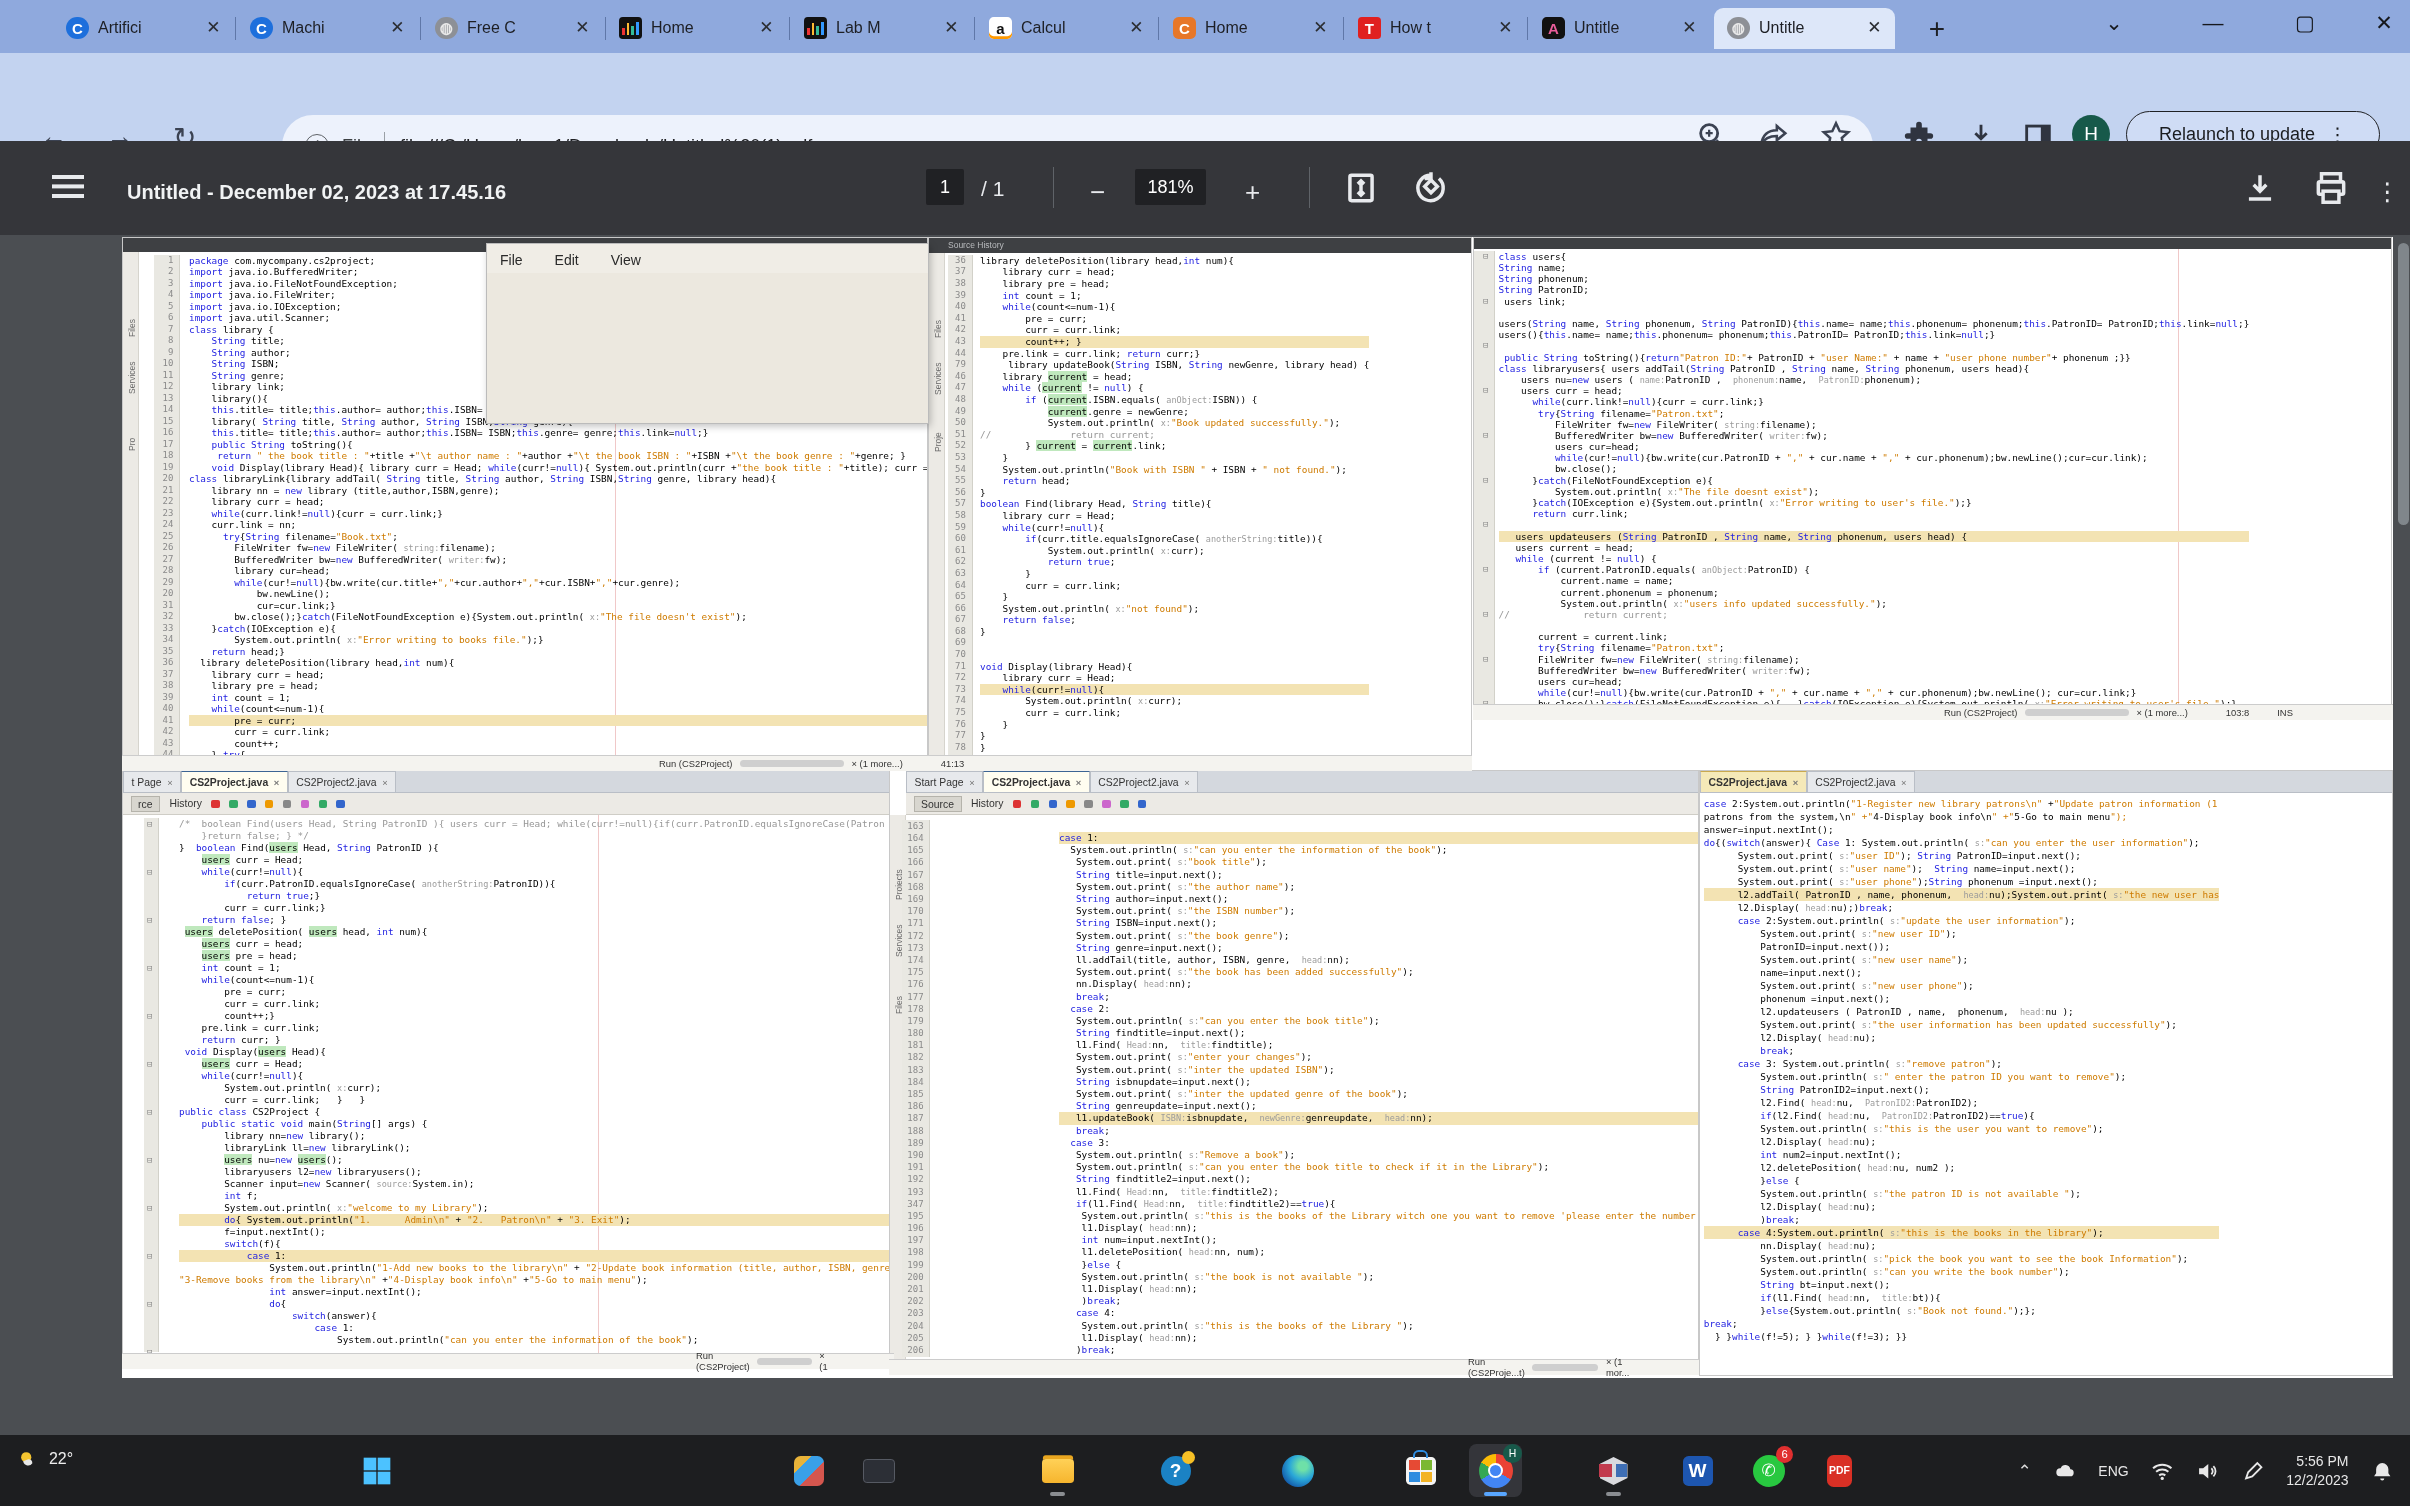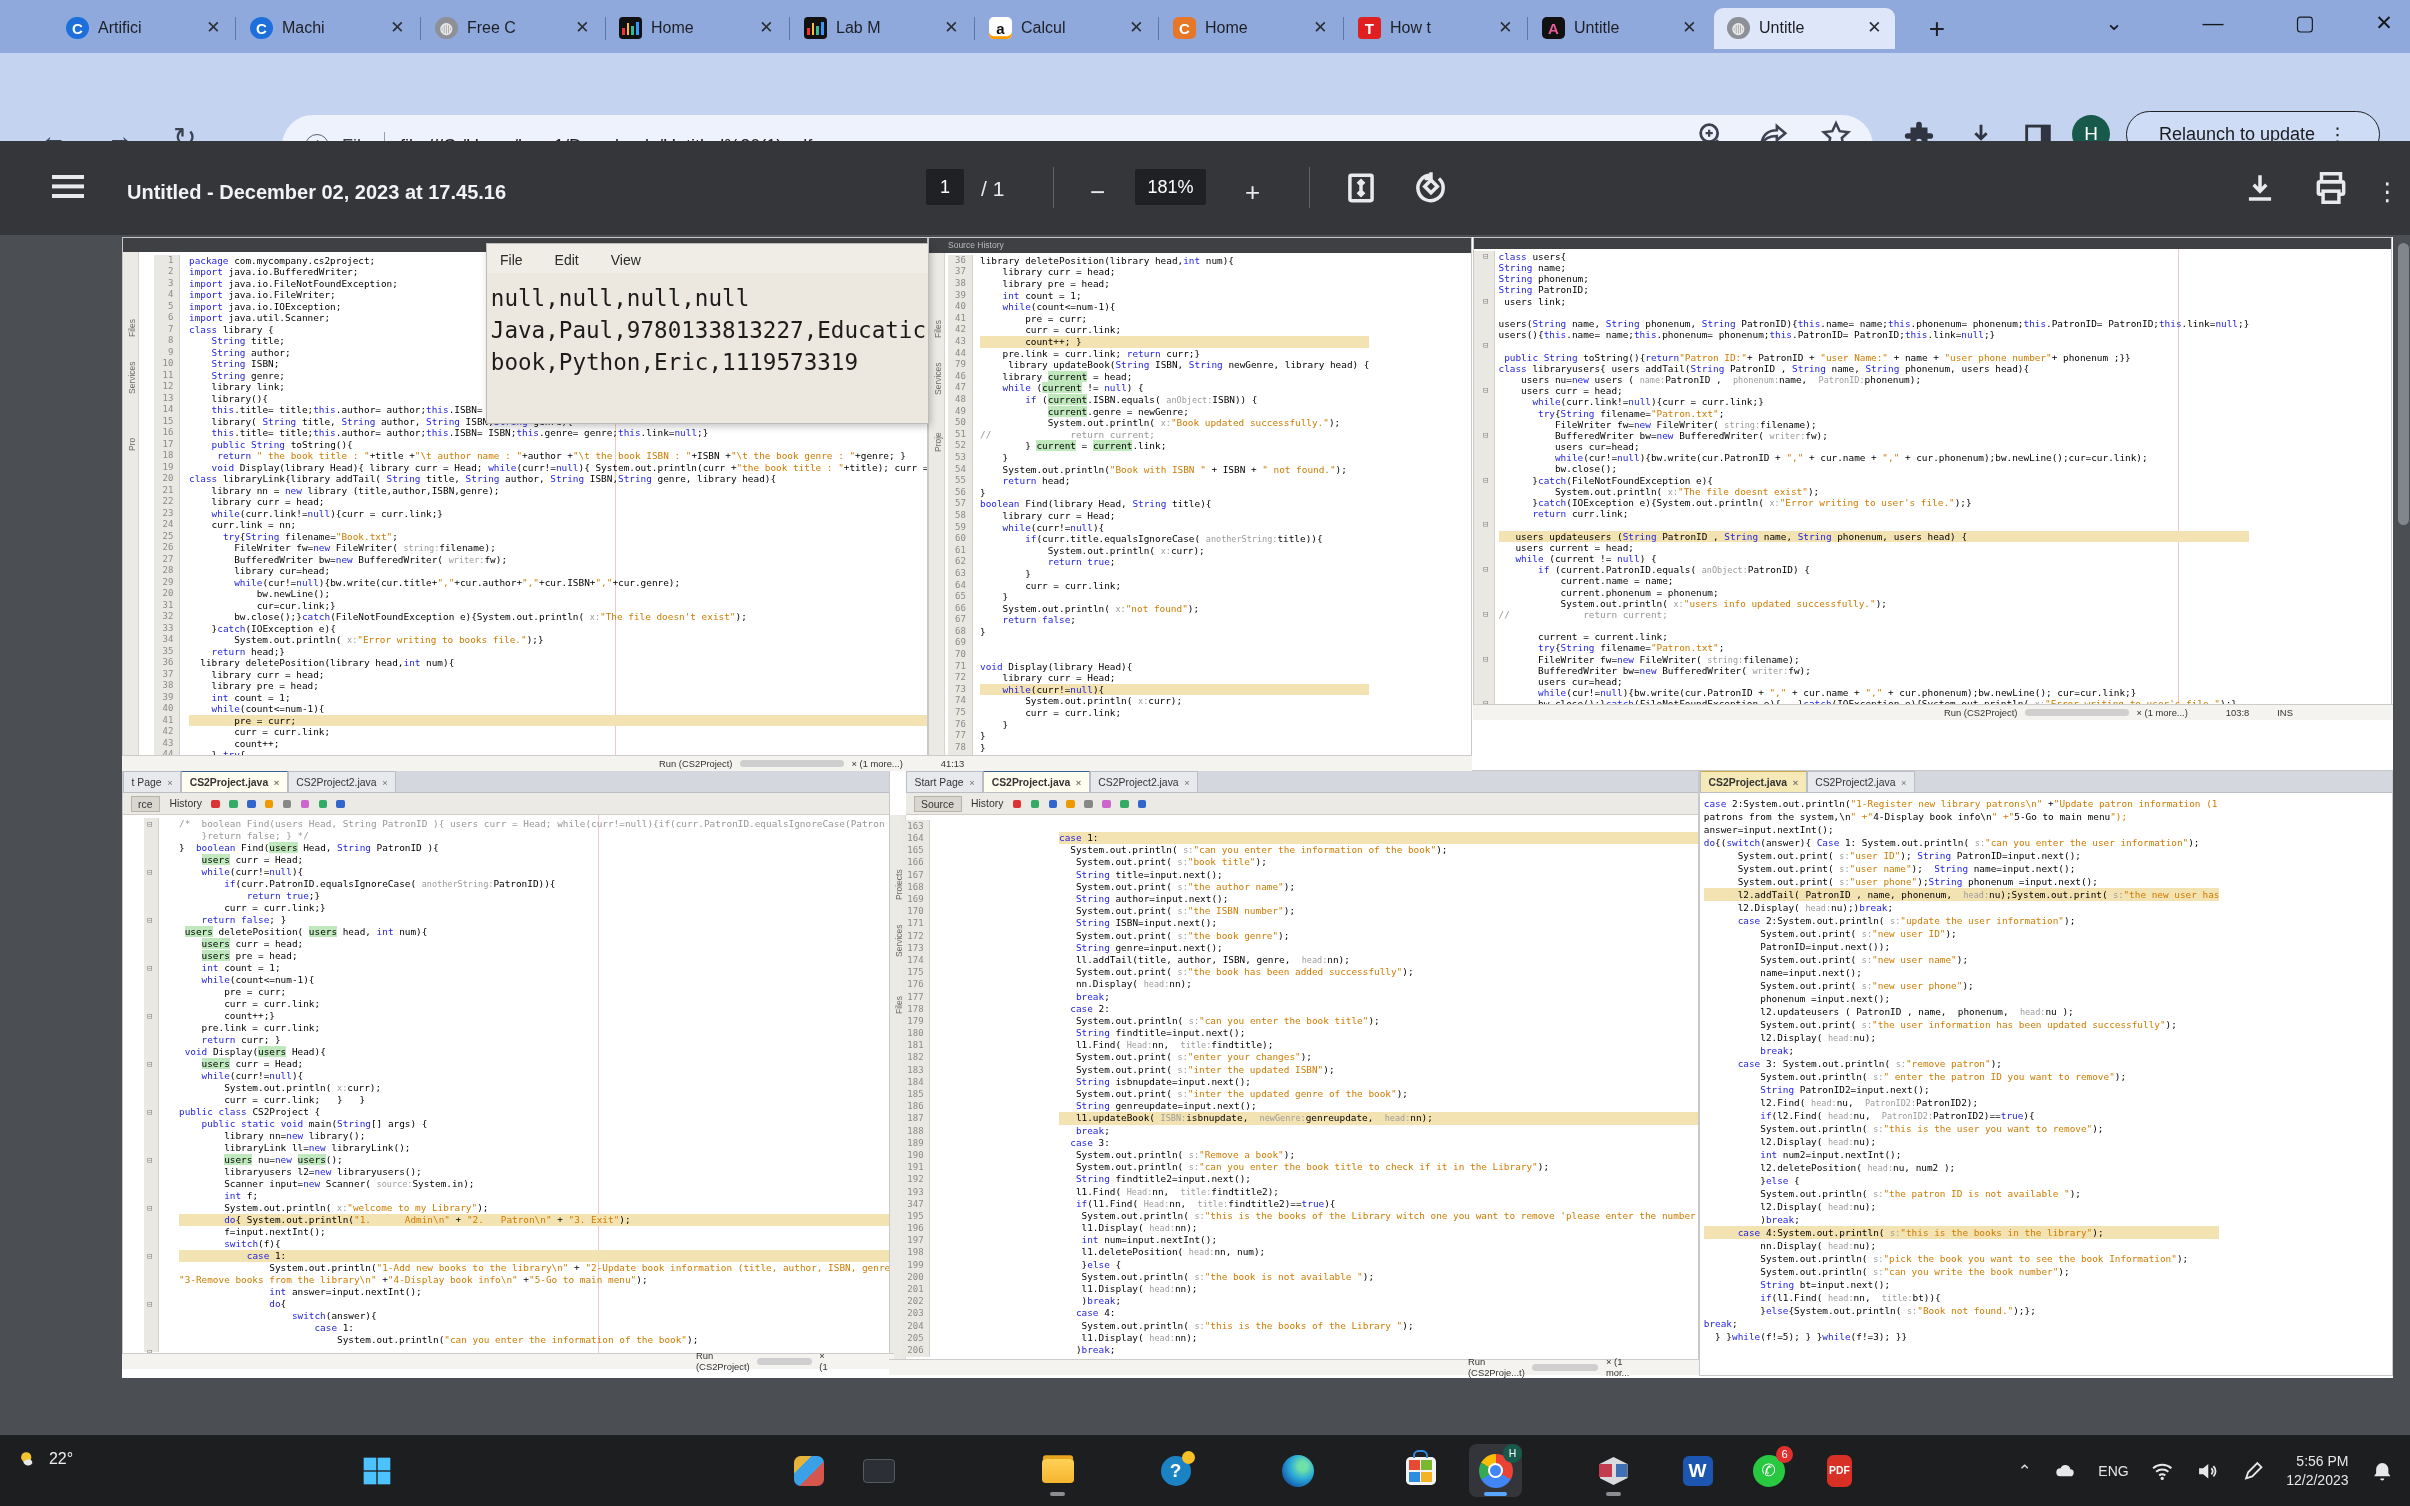--- a/index.html
+++ b/index.html
@@ -577,23 +577,20 @@
       </div>
     <div id="pdfscroll"></div>
   </div>
 
   <div id="notepad">
     <div class="menus">
         <span>File</span>
         <span>Edit</span>
         <span>View</span>
       </div>
-    <div class="body">null,null,null,null
-Java,Paul,9780133813227,Educatic
-book,Python,Eric,1119573319</div>
   </div>
 
   <div id="taskbar">
     <div id="weather">
       <svg class="trayglyph" viewBox="0 0 24 24">
           <circle cx="11" cy="11" r="5" fill="#f4c430"></circle>
           <path d="M8 15a5 5 0 009 2 4 4 0 00-4-4" fill="#e8e8e8"></path>
         </svg>
       <span>22°</span>
     </div>

